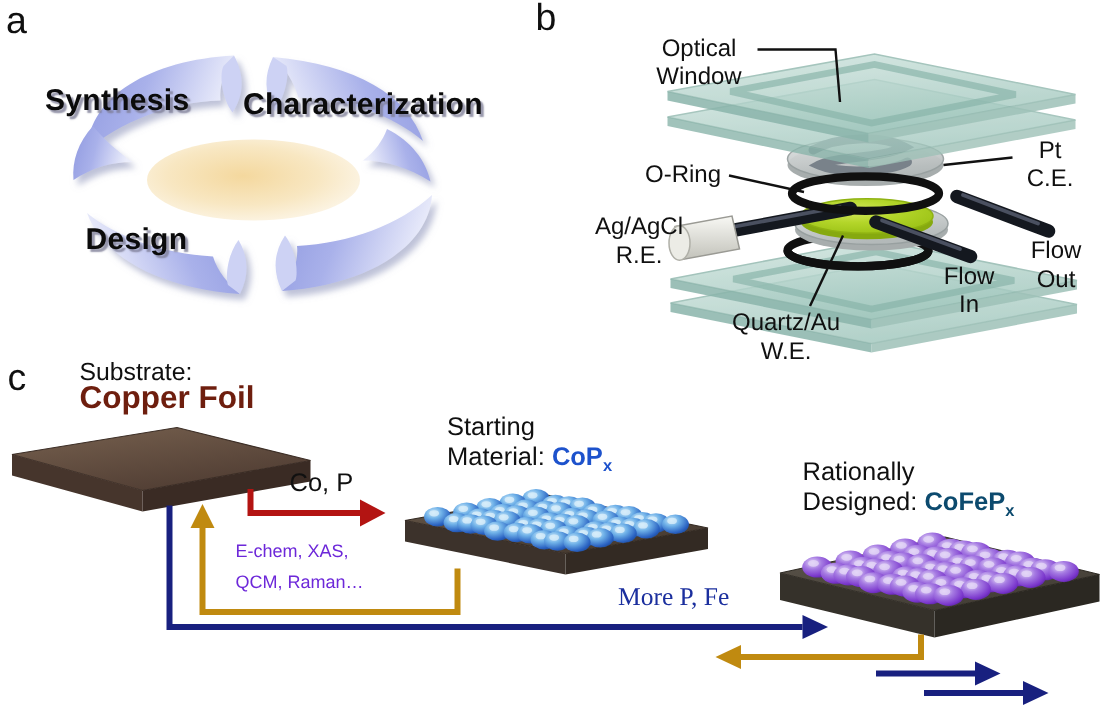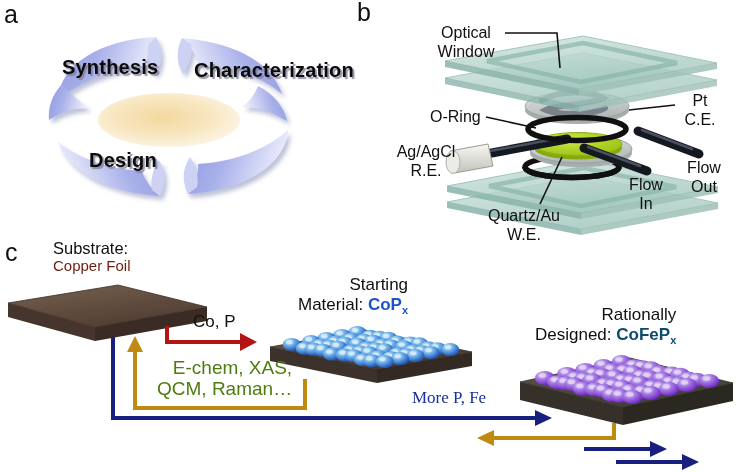--- a/index.html
+++ b/index.html
@@ -1,26 +1,26 @@
 <!DOCTYPE html>
 <html><head>
 <meta charset="utf-8">
 <style>
   html,body{margin:0;padding:0;background:#fff;}
   .canvas{position:relative;width:737px;height:473px;background:#ffffff;overflow:hidden;
           font-family:"Liberation Sans",sans-serif;}
   svg.layer{position:absolute;left:0;top:0;}
   .panel-letter{position:absolute;font-size:25px;color:#101010;line-height:25px;}
   .cycle-lbl{position:absolute;font-weight:bold;font-size:20px;color:#0b0b0b;white-space:nowrap;
-             text-shadow:2px 2px 1px rgba(125,125,150,0.8);letter-spacing:0.2px;margin-left:32px;}
-  .lbl{position:absolute;color:#101010;font-size:16px;line-height:19px;white-space:nowrap;text-align:right;}
+             text-shadow:2px 2px 1px rgba(125,125,150,0.8);letter-spacing:0.2px;}
+  .lbl{position:absolute;color:#101010;font-size:16px;line-height:19px;white-space:nowrap;}
   .center{text-align:center;white-space:normal;}
   .c17{font-size:17px;line-height:20px;}
-  .copper{color:#6e1e0e;font-weight:normal;font-size:15px;}
-  .gold{color:#4d7c0f;font-size:19px;line-height:21px;}
+  .copper{color:#6e1e0e;font-weight:bold;font-size:21px;}
+  .gold{color:#6d28d9;font-size:12px;line-height:21px;}
   .navyText{color:#1b2f9e;font-size:17px;font-family:Liberation Serif, serif;}
   .blueMat{color:#1d52cc;font-weight:bold;}
   .purpleMat{color:#0c4a6e;font-weight:bold;}
   .sub{font-size:11px;vertical-align:-4px;}
 </style>
 </head>
 <body>
 
 <div class="canvas">
 

